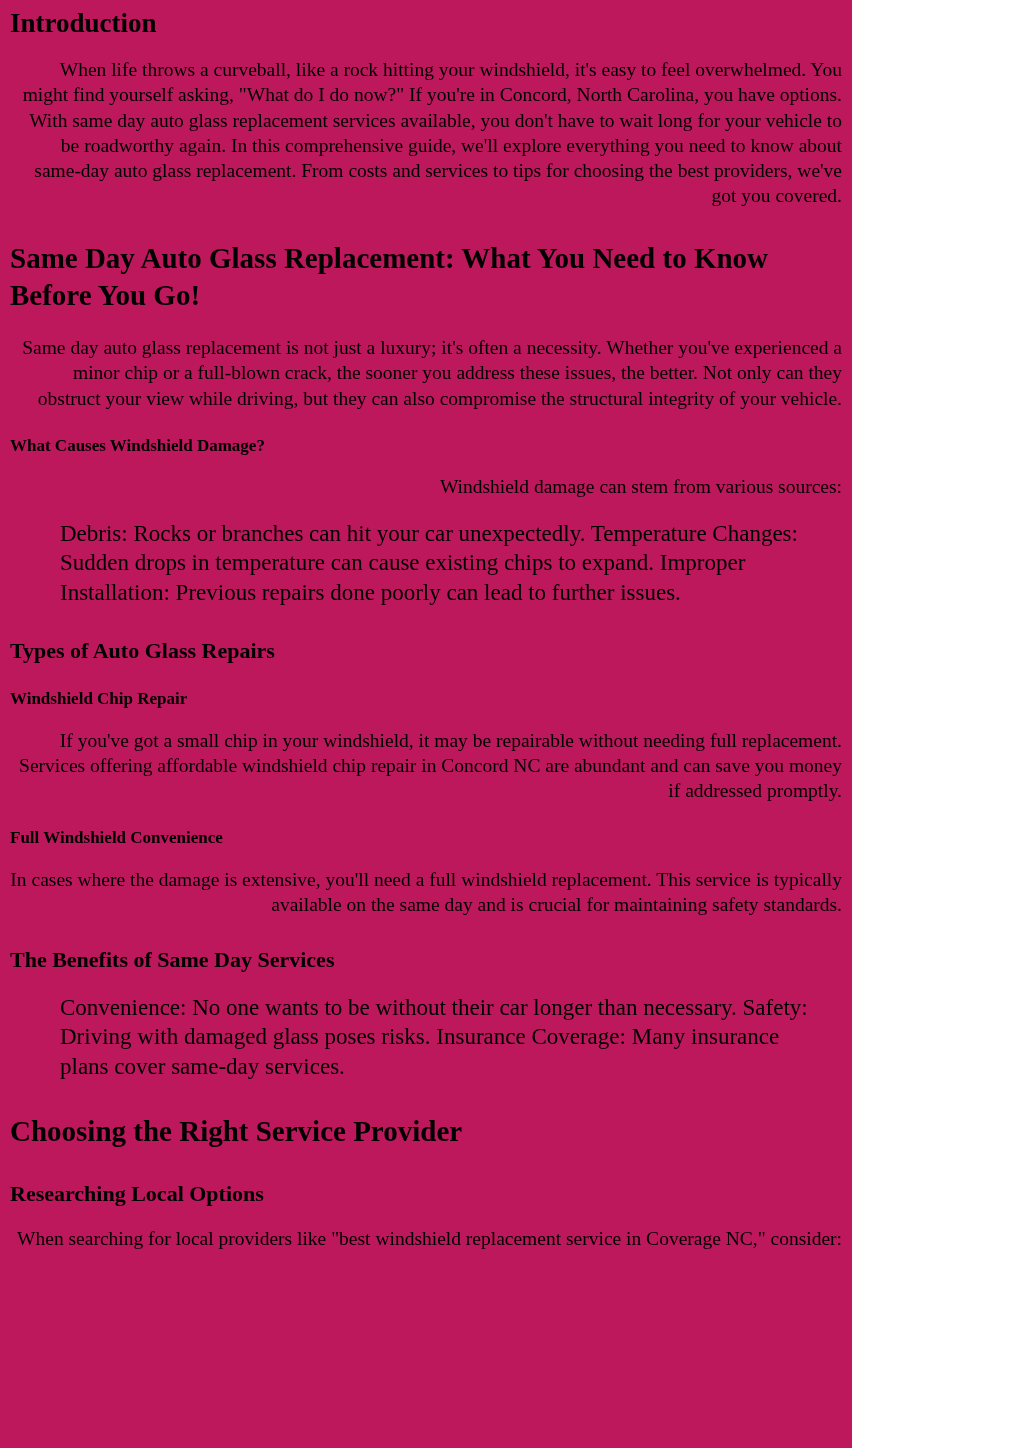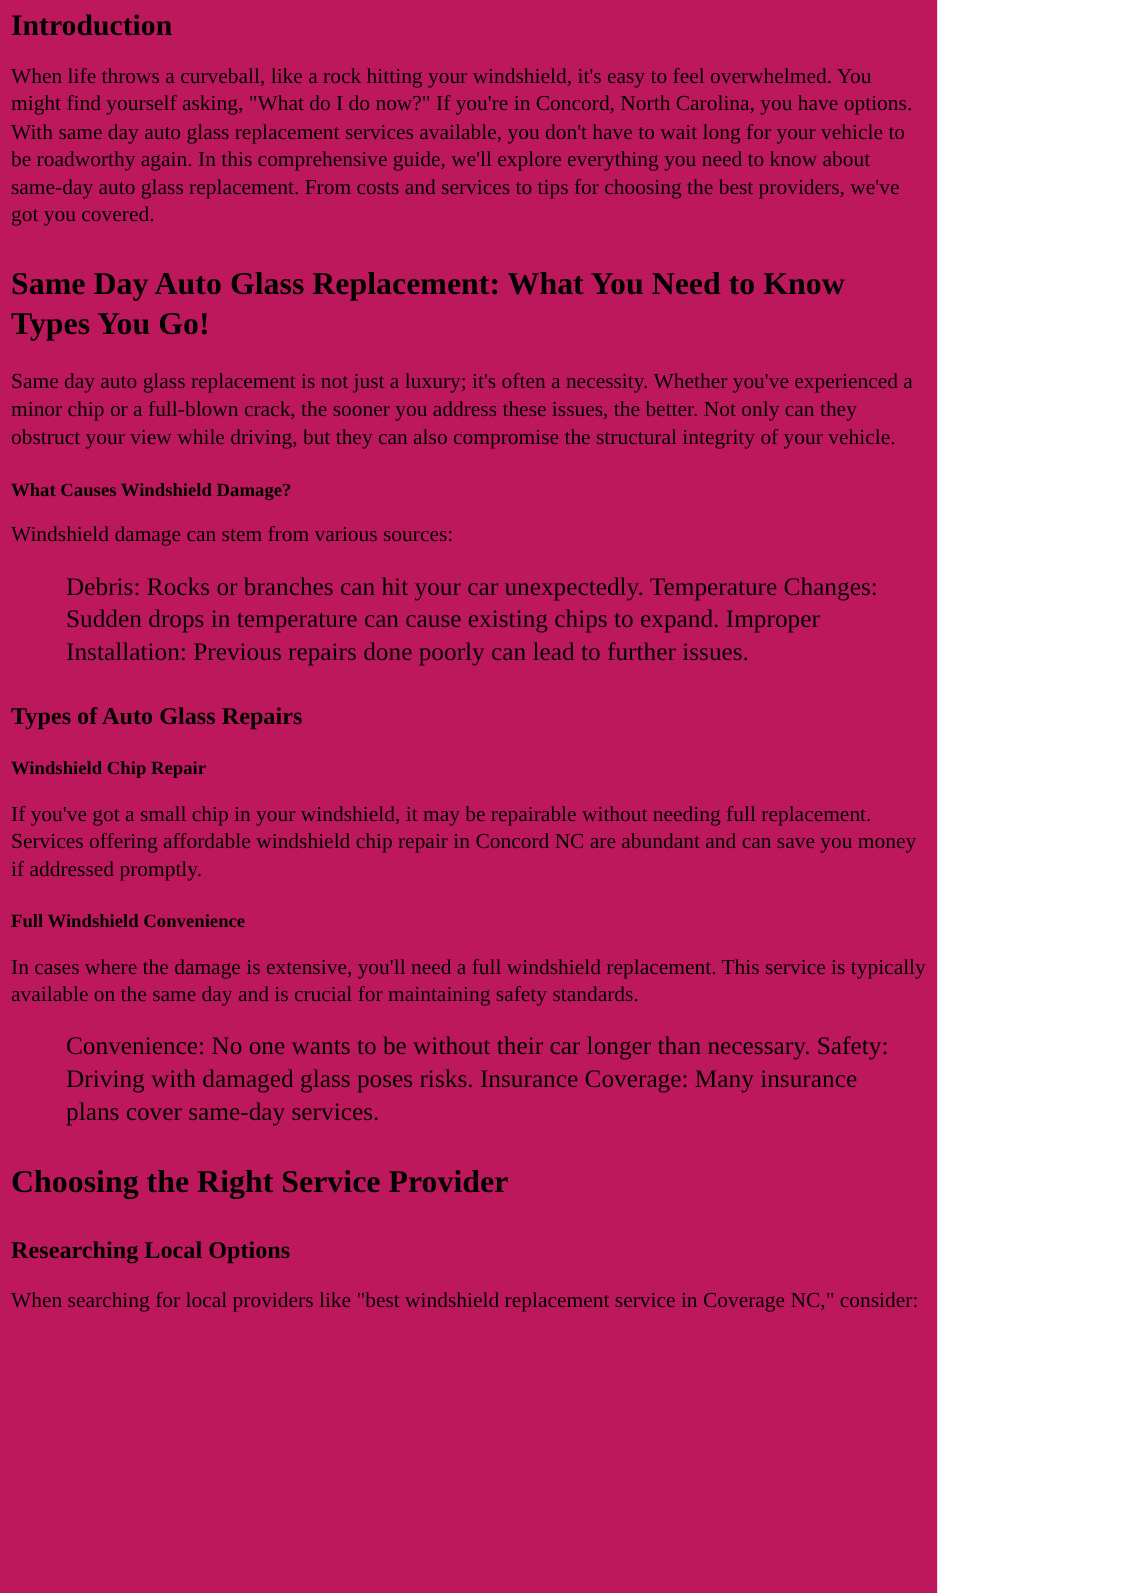--- a/index.html
+++ b/index.html
@@ -48,21 +48,21 @@
     font-weight: bold;
     line-height: 1.20;
     margin: 25px 0 18px 0;
   }
 
   
   p.doc-p {
     font-size: 19.5px;
     line-height: 1.295;
     margin: 0 0 19px 0;
-    text-align: left;
+    text-align: right;
   }
 
   
   blockquote.doc-quote {
     margin: 0 0 19px 0;
     padding: 0 0 0 50px;
   }
   blockquote.doc-quote p {
     font-size: 23px;
     line-height: 1.295;
@@ -75,38 +75,39 @@
   }
 </style>
 </head>
 <body>
 
 <div class="page">
 
   <h1 class="doc-h1">Introduction</h1>
   <p class="doc-p">When life throws a curveball, like a rock hitting your windshield, it's easy to feel overwhelmed. You might find yourself asking, "What do I do now?" If you're in Concord, North Carolina, you have options. With same day auto glass replacement services available, you don't have to wait long for your vehicle to be roadworthy again. In this comprehensive guide, we'll explore everything you need to know about same-day auto glass replacement. From costs and services to tips for choosing the best providers, we've got you covered.</p>
 
-  <h2 class="doc-h2">Same Day Auto Glass Replacement: What You Need to Know Types You Go!</h2>
+  <h2 class="doc-h2">Same Day Auto Glass Replacement: What You Need to Know Before You Go!</h2>
   <p class="doc-p">Same day auto glass replacement is not just a luxury; it's often a necessity. Whether you've experienced a minor chip or a full-blown crack, the sooner you address these issues, the better. Not only can they obstruct your view while driving, but they can also compromise the structural integrity of your vehicle.</p>
 
 
   <h4 class="doc-h4">What Causes Windshield Damage?</h4>
   <p class="doc-p">Windshield damage can stem from various sources:</p>
   <blockquote class="doc-quote">
     <p>Debris: Rocks or branches can hit your car unexpectedly. Temperature Changes: Sudden drops in temperature can cause existing chips to expand. Improper Installation: Previous repairs done poorly can lead to further issues.</p>
   </blockquote>
 
   <h3 class="doc-h3">Types of Auto Glass Repairs</h3>
 
   <h4 class="doc-h4">Windshield Chip Repair</h4>
   <p class="doc-p">If you've got a small chip in your windshield, it may be repairable without needing full replacement. Services offering affordable windshield chip repair in Concord NC are abundant and can save you money if addressed promptly.</p>
 
   <h4 class="doc-h4">Full Windshield Convenience</h4>
   <p class="doc-p">In cases where the damage is extensive, you'll need a full windshield replacement. This service is typically available on the same day and is crucial for maintaining safety standards.</p>
 
+  <h3 class="doc-h3">The Benefits of Same Day Services</h3>
   <blockquote class="doc-quote">
     <p>Convenience: No one wants to be without their car longer than necessary. Safety: Driving with damaged glass poses risks. Insurance Coverage: Many insurance plans cover same-day services.</p>
   </blockquote>
 
   <h2 class="doc-h2">Choosing the Right Service Provider</h2>
 
   <h3 class="doc-h3">Researching Local Options</h3>
   <p class="doc-p">When searching for local providers like "best windshield replacement service in Coverage NC," consider:</p>
 
   <div class="spacer-bottom"></div>

